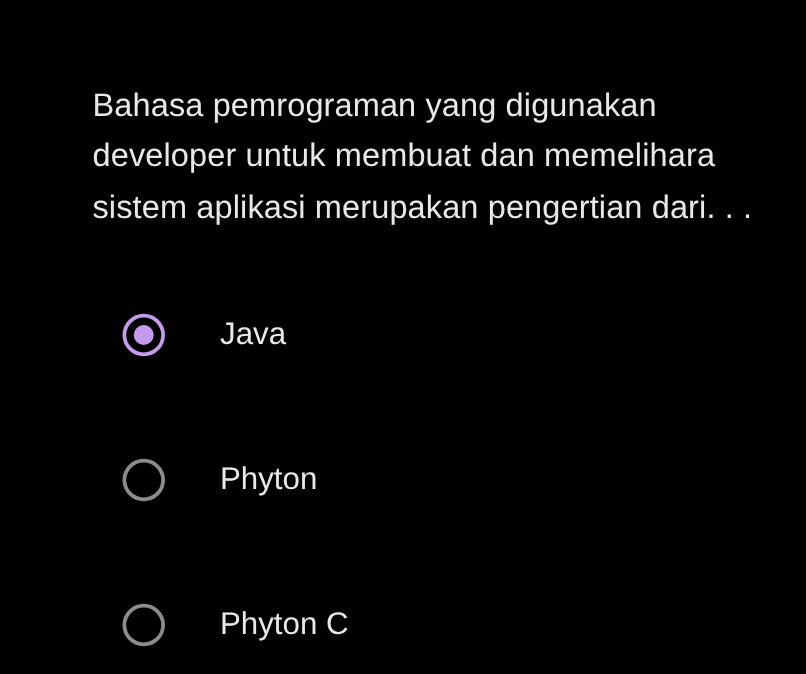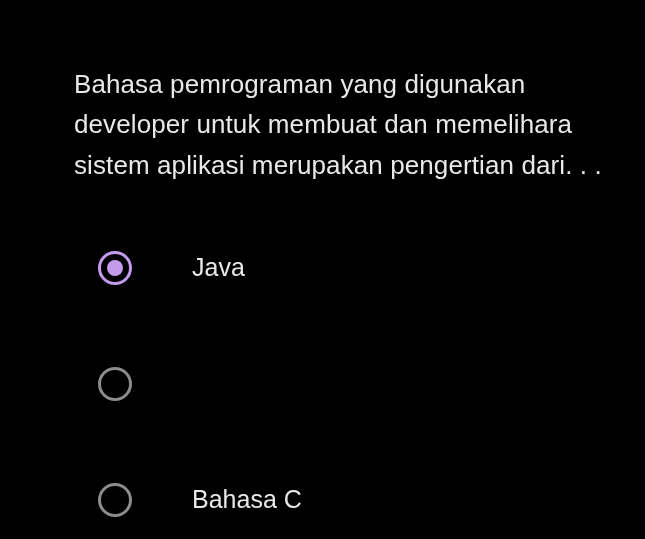--- a/index.html
+++ b/index.html
@@ -23,21 +23,21 @@
       letter-spacing: 0.1px;
     }
     .options {
       display: flex;
       flex-direction: column;
       gap: 34px;
     }
     .option {
       display: flex;
       align-items: center;
-      gap: 36px;
+      gap: 20px;
       cursor: pointer;
       text-align: center;
     }
     .radio {
       width: 34px;
       height: 34px;
       border-radius: 50%;
       border: 3px solid #8c8c8c;
       flex-shrink: 0;
       display: flex;
@@ -64,22 +64,23 @@
 
 <div class="question">Bahasa pemrograman yang digunakan developer untuk membuat dan memelihara sistem aplikasi merupakan pengertian dari. . .</div>
 
 <div class="options">
   <div class="option">
     <div class="radio selected"></div>
     <span class="option-label">Java</span>
   </div>
   <div class="option">
     <div class="radio"></div>
+    <span class="option-label">Phyton</span>
   </div>
   <div class="option">
     <div class="radio"></div>
-    <span class="option-label">Bahasa C</span>
+    <span class="option-label">Phyton C</span>
   </div>
   <div class="option">
     <div class="radio"></div>
     <span class="option-label">C++</span>
   </div>
 </div>
 
 </body></html>

